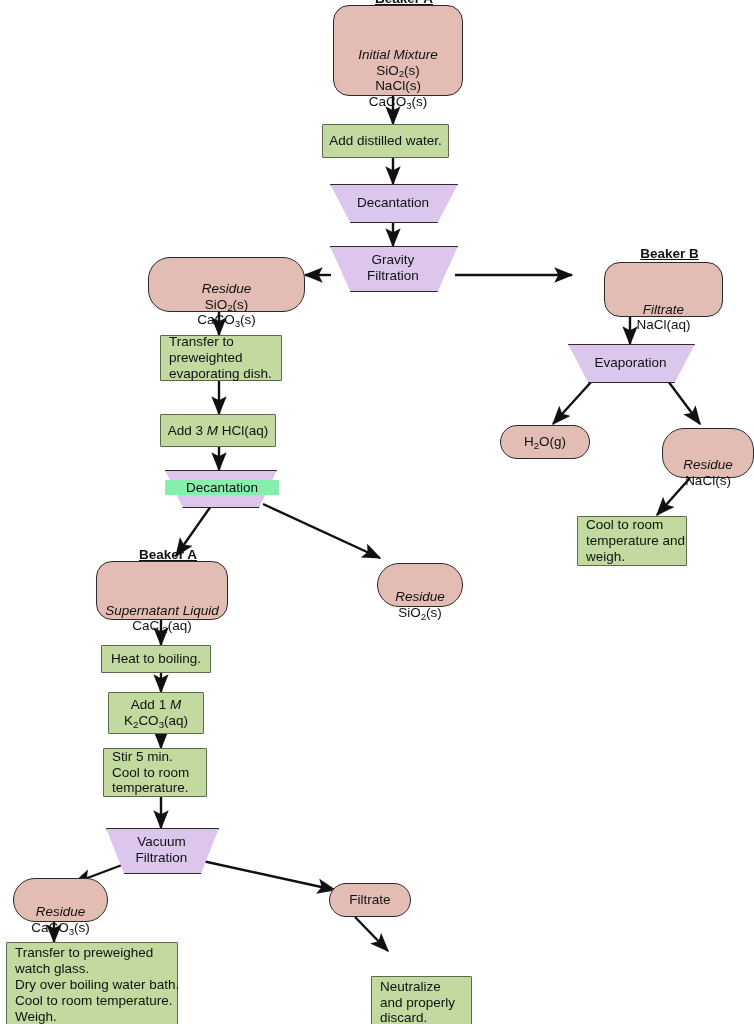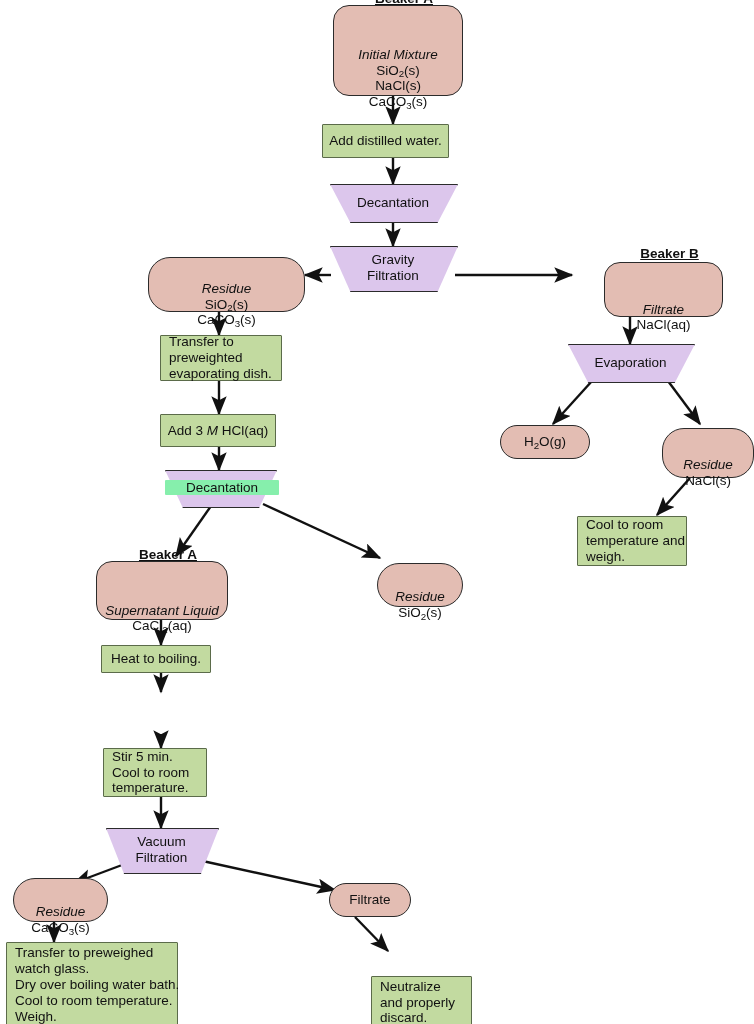--- a/index.html
+++ b/index.html
@@ -242,20 +242,24 @@
 
   <div class="node pill tight" style="left:377px; top:563px; width:86px; height:44px;">
     <span class="line ital">Residue</span>
     <span class="line">SiO<sub>2</sub>(s)</span>
   </div>
 
   <div class="node step center" style="left:101px; top:645px; width:110px; height:28px;">
     <span class="line">Heat to boiling.</span>
   </div>
 
+  <div class="node step center" style="left:108px; top:692px; width:96px; height:42px;">
+    <span class="line">Add 1 <span class="mital">M</span></span>
+    <span class="line">K<sub>2</sub>CO<sub>3</sub>(aq)</span>
+  </div>
 
   <div class="node step" style="left:103px; top:748px; width:104px; height:49px;">
     <span class="line">Stir 5 min.</span>
     <span class="line">Cool to room</span>
     <span class="line">temperature.</span>
   </div>
 
   <div class="node trap" style="left:106px; top:828px; width:111px; height:44px;">
     <span class="trapshape"></span>
     <span class="traplabel">Vacuum</span>

